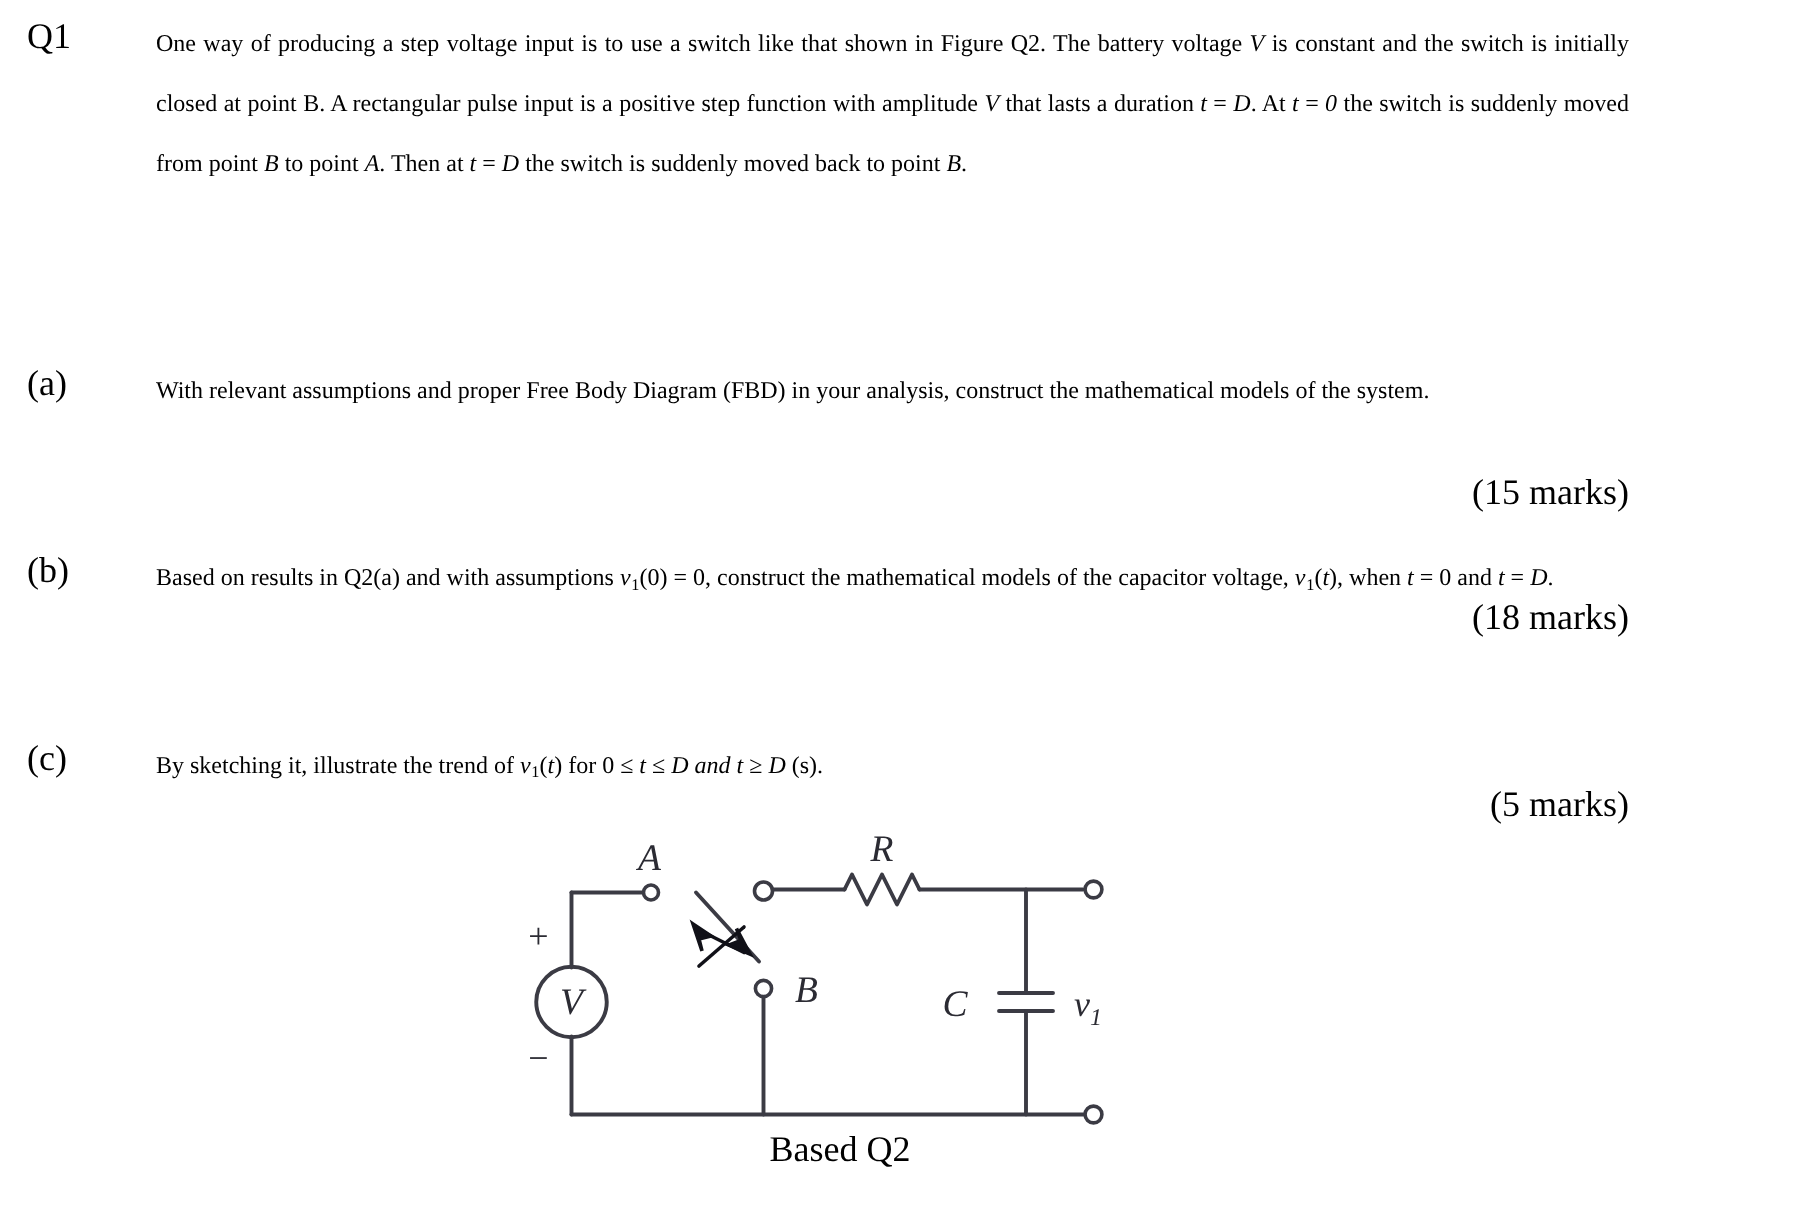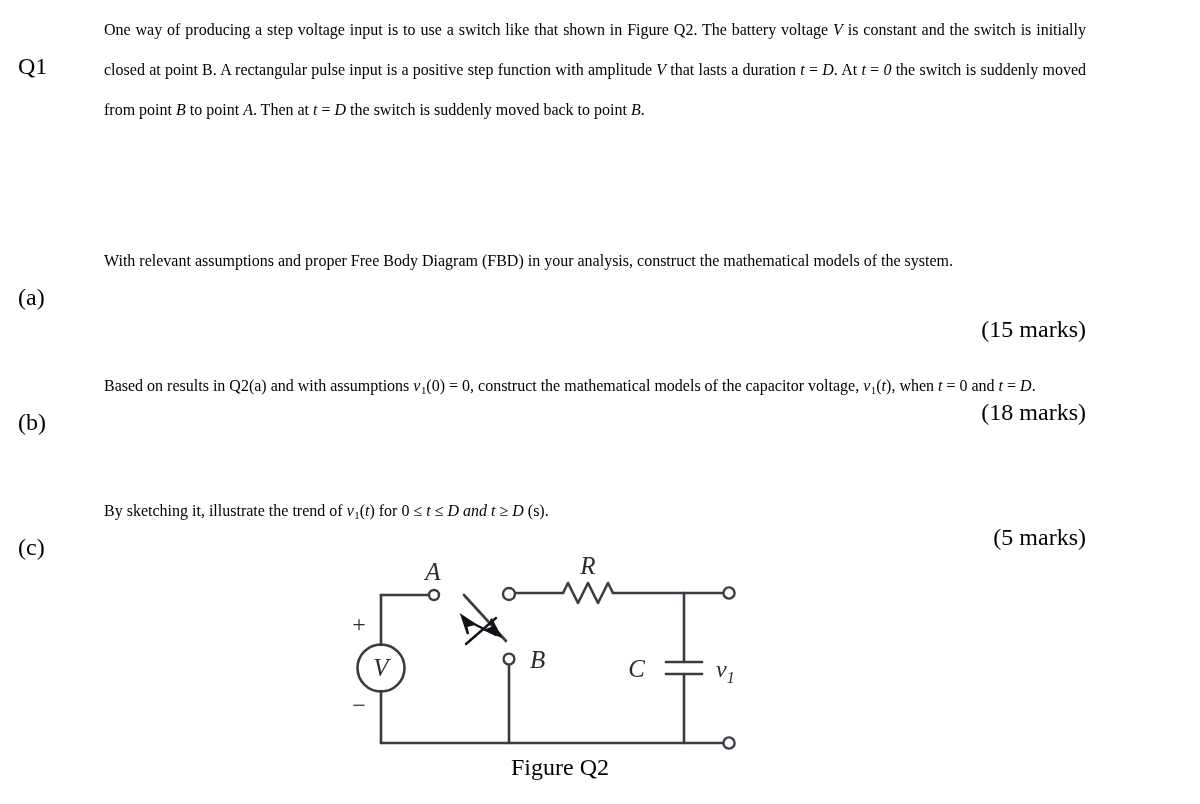--- a/index.html
+++ b/index.html
@@ -21,21 +21,20 @@
     position: absolute;
     display: flex;
     align-items: flex-start;
   }
   .qlabel {
     width: 86px;
     flex: 0 0 86px;
     font-size: 24px;
     line-height: 31px;
     text-align: left;
-    margin-top: 41px;
   }
   .qbody {
     flex: 1 1 auto;
     font-size: 16px;
     line-height: 40px;
   }
   .justify {
     text-align: justify;
     text-align-last: left;
   }
@@ -164,14 +163,14 @@
       <text x="19" y="84" font-size="24" text-anchor="middle">+</text>
       <text x="19" y="165" font-size="24" text-anchor="middle">−</text>
       <text x="93" y="32" font-size="25" font-style="italic" text-anchor="middle">A</text>
       <text x="190" y="120" font-size="25" font-style="italic">B</text>
       <text x="248" y="26" font-size="25" font-style="italic" text-anchor="middle">R</text>
       <text x="305" y="129" font-size="25" font-style="italic" text-anchor="end">C</text>
       <text x="376" y="129" font-size="24" font-style="italic"><tspan>v</tspan><tspan dy="6" font-size="16">1</tspan></text>
     </g>
   </svg>
 
-  <div class="fig-caption">Figure Q2</div>
+  <div class="fig-caption">Based Q2</div>
 </div>
 
 </body></html>

